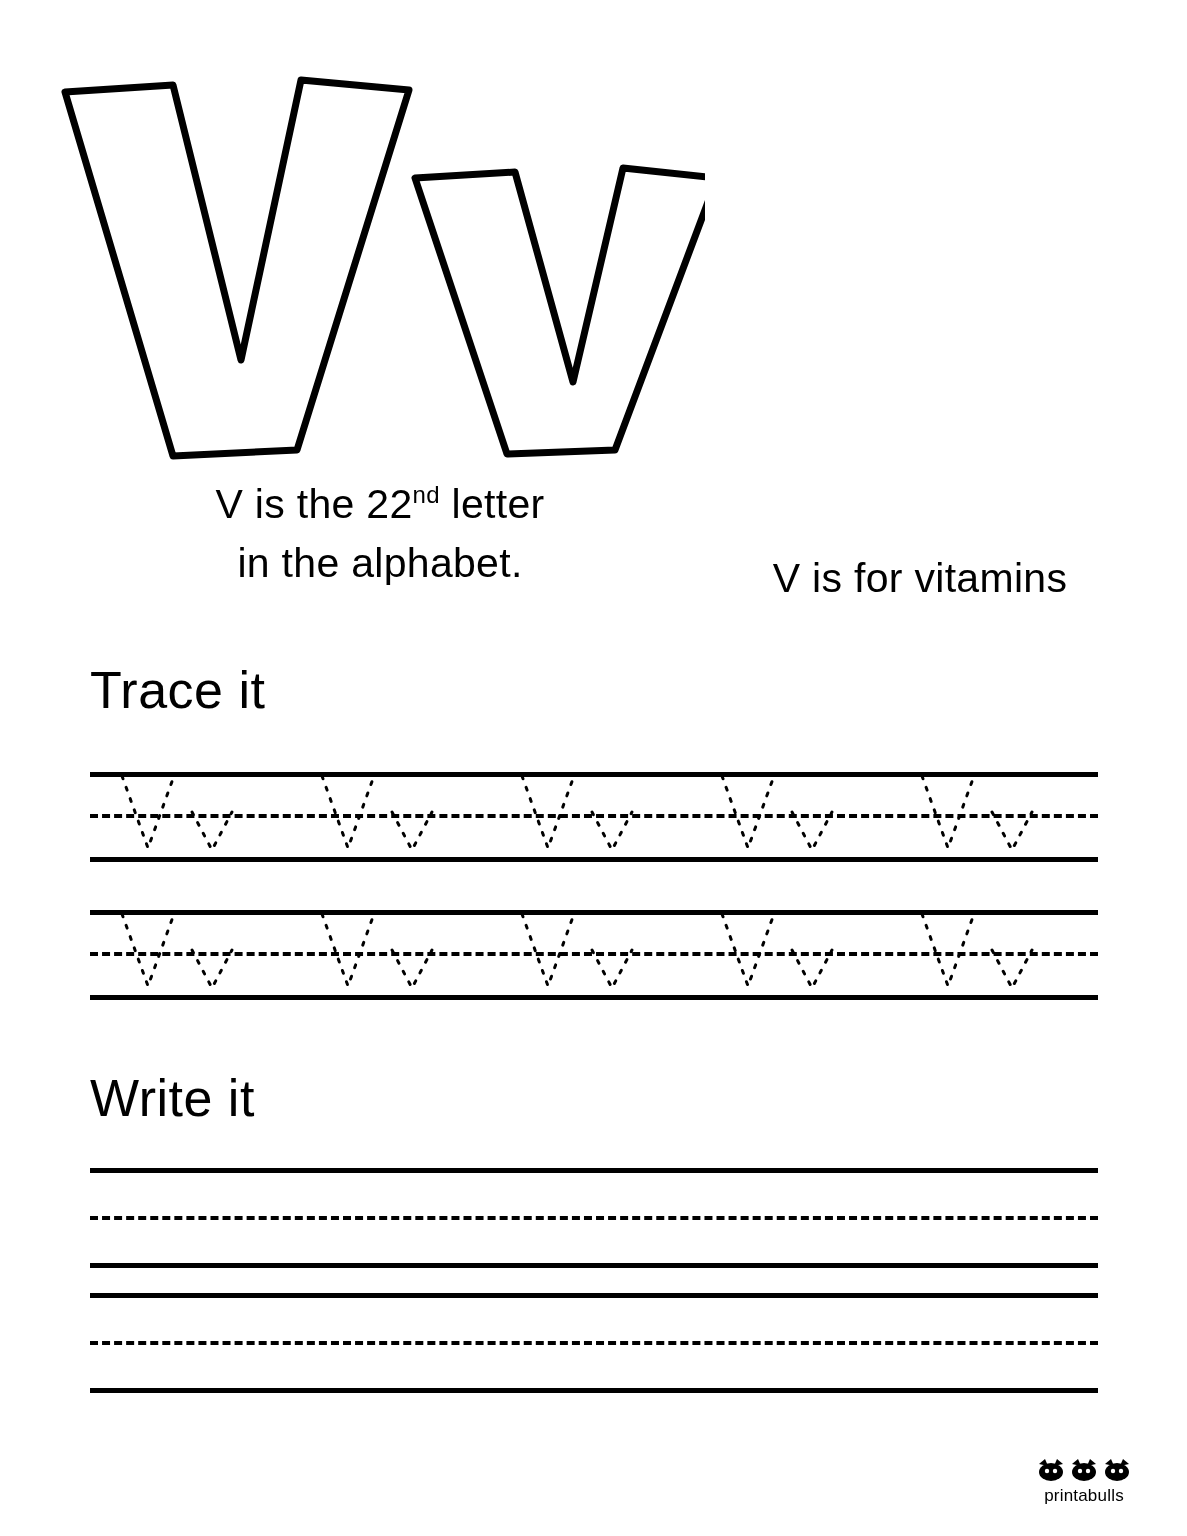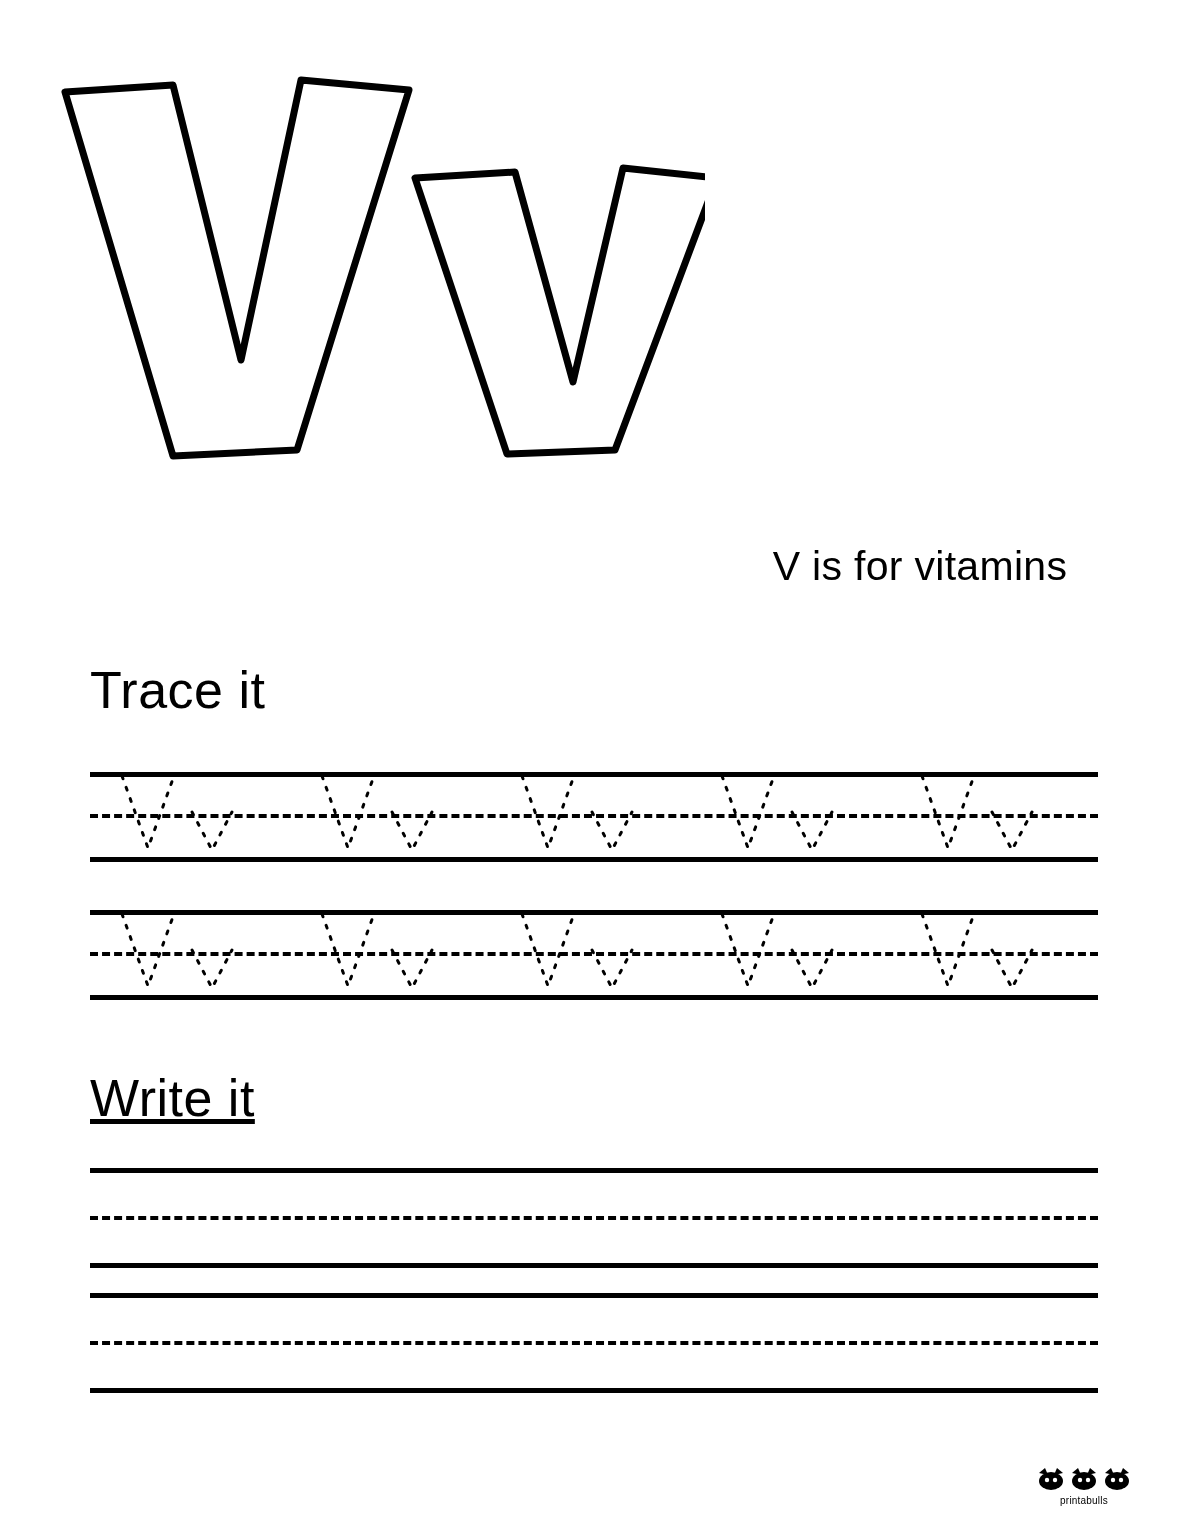--- a/index.html
+++ b/index.html
@@ -52,35 +52,35 @@
   .object-art {
     position: absolute;
     left: 720px;
     top: 55px;
     width: 420px;
     height: 480px;
   }
   .object-caption {
     position: absolute;
     left: 690px;
-    top: 543px;
+    top: 555px;
     width: 460px;
     text-align: center;
     font-size: 41px;
     letter-spacing: 0.3px;
   }
 
   
   .section-heading {
     position: absolute;
     font-size: 52px;
     letter-spacing: 0.5px;
   }
   #trace-heading { left: 90px; top: 660px; }
-  #write-heading { left: 90px; top: 1068px; text-decoration: underline; }
+  #write-heading { left: 90px; top: 1068px; }
 
   
   .rule-group {
     position: absolute;
     left: 90px;
     width: 1008px;
   }
   #trace-rules-1 { top: 772px; height: 90px; }
   #trace-rules-2 { top: 910px; height: 90px; }
   #write-rules-1 { top: 1168px; height: 100px; }
@@ -119,21 +119,21 @@
     bottom: 30px;
     width: 110px;
     text-align: center;
   }
   .footer-logo .mark {
     display: block;
     height: 26px;
   }
   .footer-logo .brand {
     display: block;
-    font-size: 10px;
+    font-size: 17px;
     letter-spacing: 0.2px;
     margin-top: 2px;
   }
 </style>
 </head>
 <body>
 
 <div class="page">
 
   <div class="top-section">
@@ -142,20 +142,24 @@
       <svg viewBox="0 0 660 400" width="660" height="400" aria-hidden="true">
         <g fill="none" stroke="#000" stroke-width="7" stroke-linejoin="round">
 
           <polygon points="20,32 128,25 196,300 256,20 364,30 252,390 128,396"></polygon>
 
           <polygon points="370,118 470,112 528,322 578,108 672,118 570,390 462,394"></polygon>
         </g>
       </svg>
     </div>
 
+    <div class="letter-caption">
+      <span>V is the 22</span><sup>nd</sup><span> letter</span><br>
+      <span>in the alphabet.</span>
+    </div>
 
 
     <div class="object-caption">V is for vitamins</div>
   </div>
 
   <div class="section-heading" id="trace-heading">Trace it</div>
 
   <div class="rule-group" id="trace-rules-1">
     <div class="rule-line top"></div>
     <div class="rule-line mid"></div>

